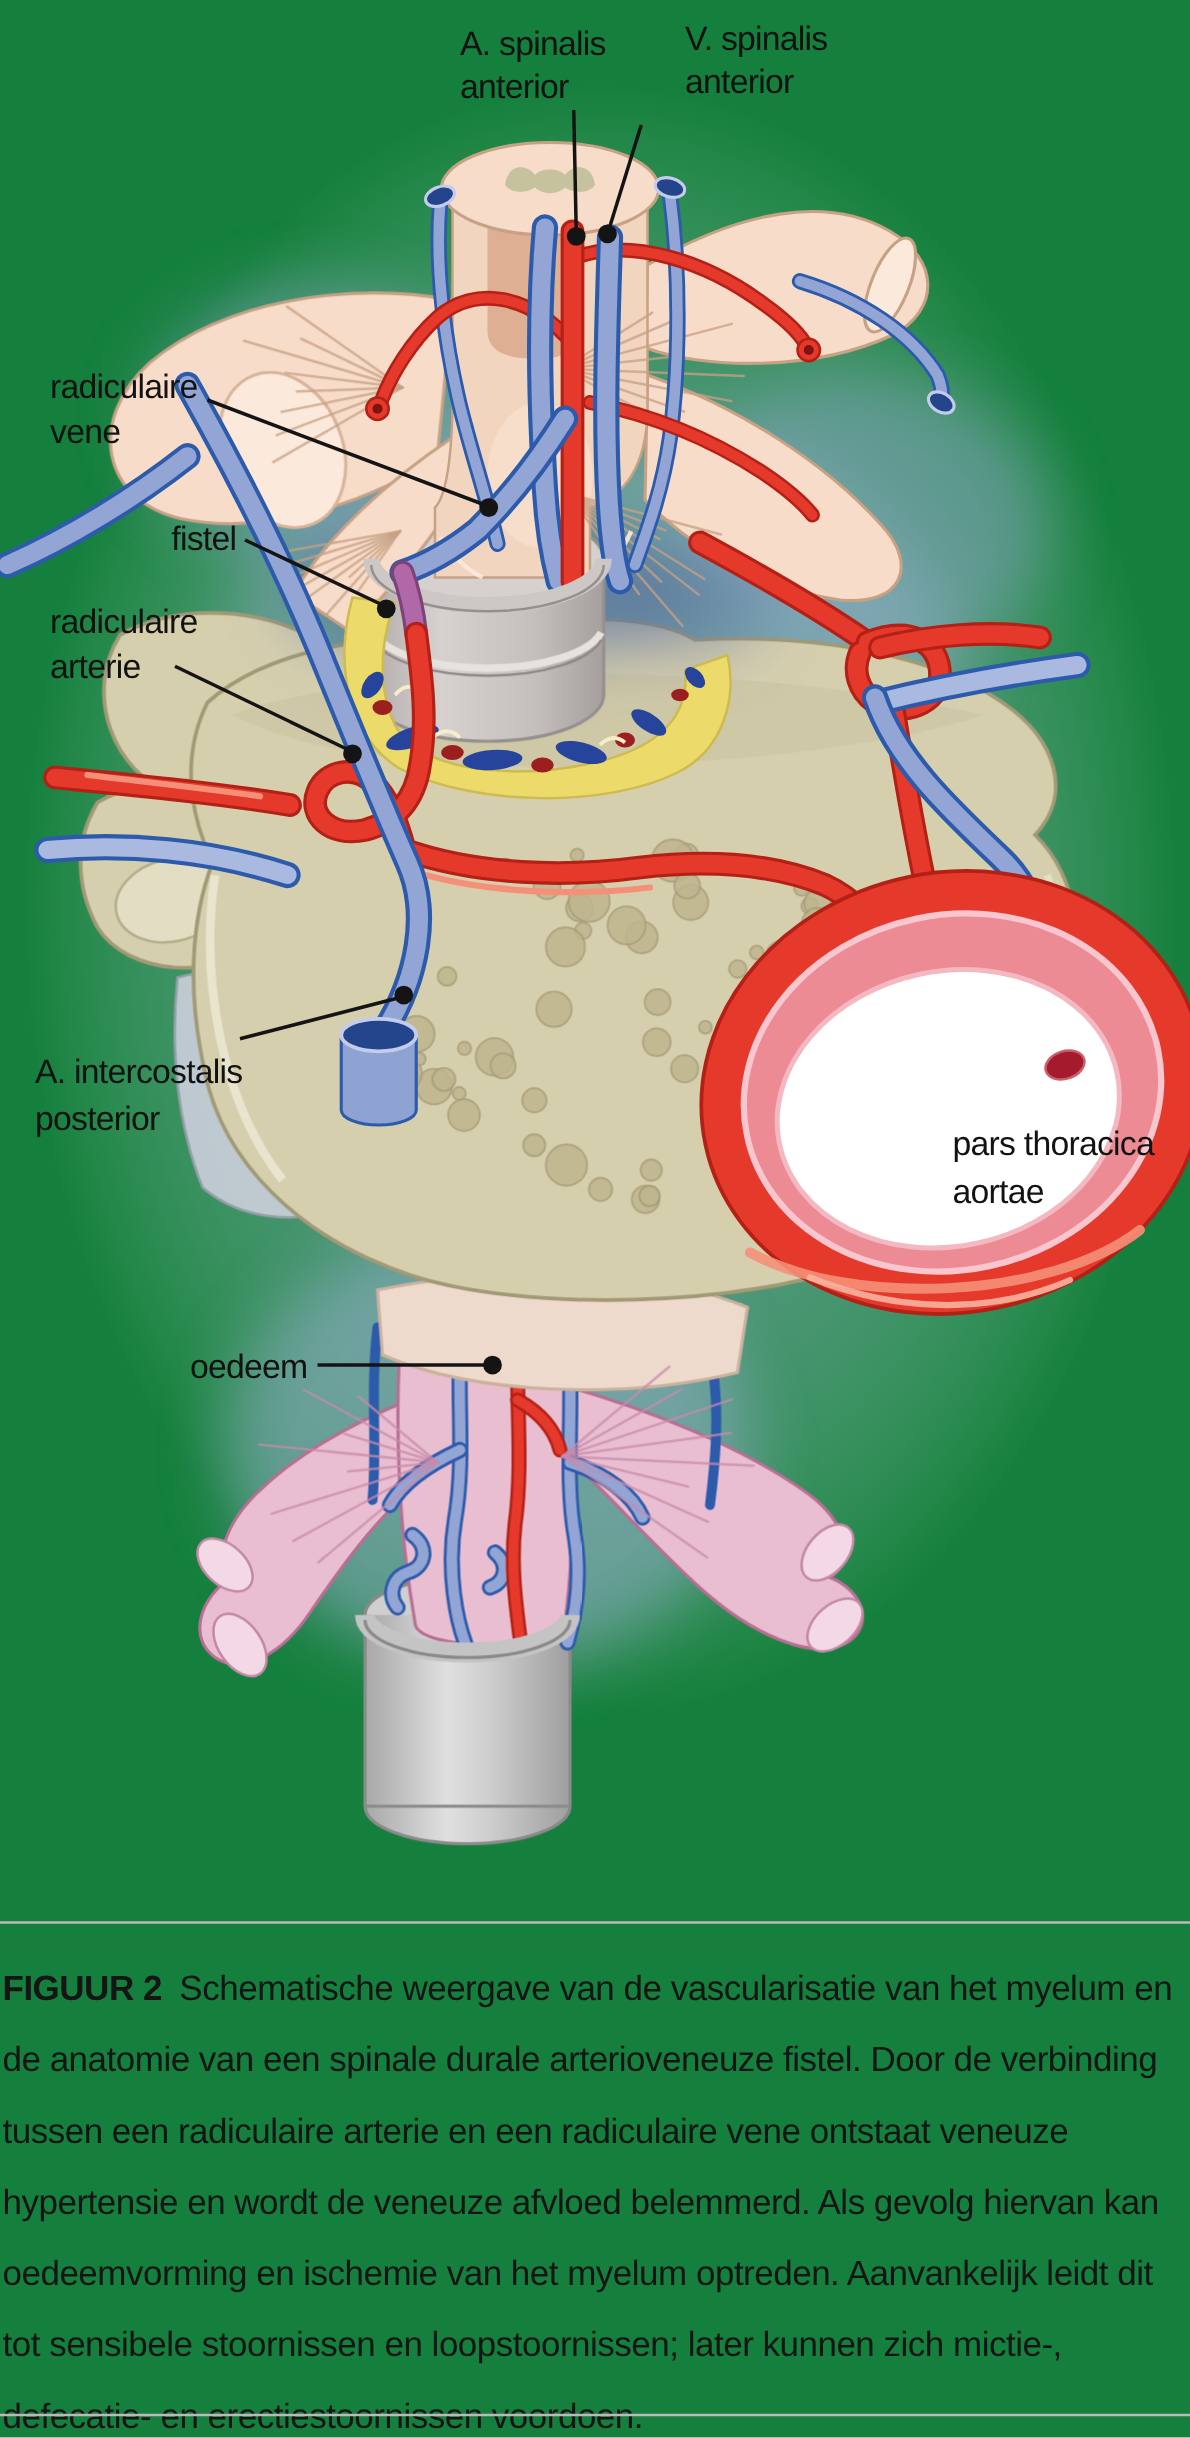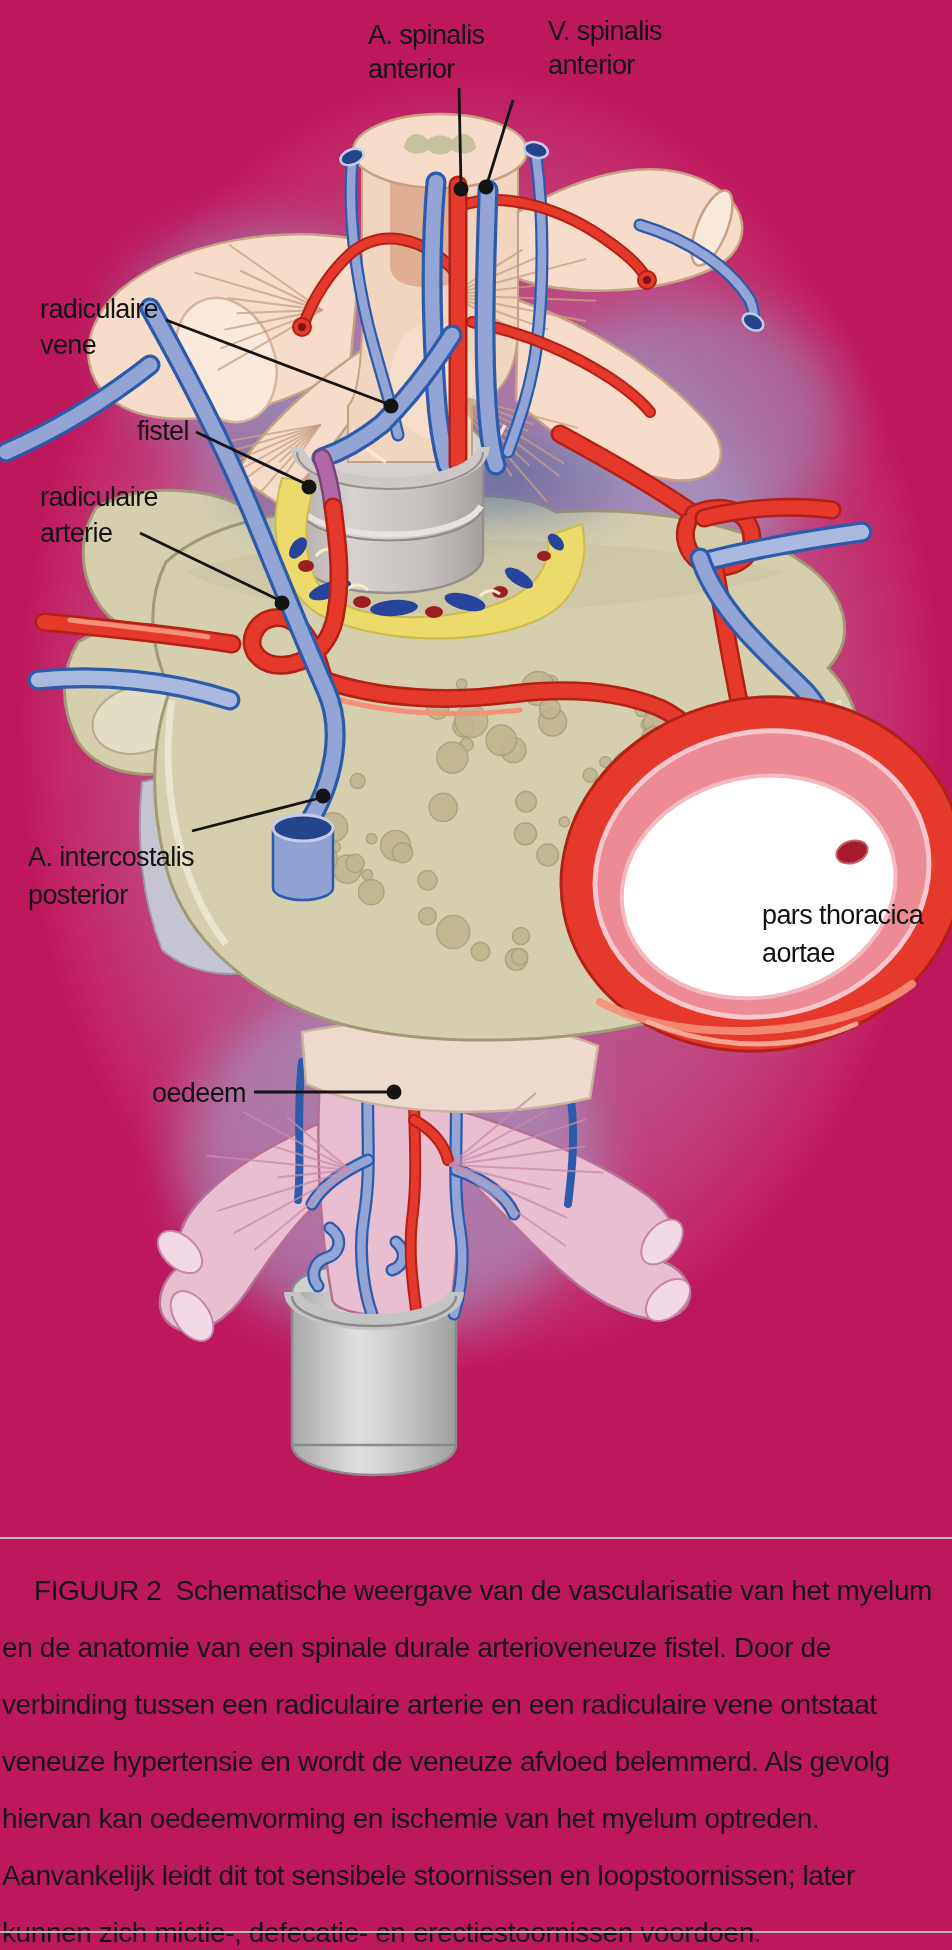--- a/index.html
+++ b/index.html
@@ -1,17 +1,17 @@
 <!DOCTYPE html>
 <html><head>
 <meta charset="utf-8">
 <style>
   html,body{margin:0;padding:0;background:#ffffff;}
   body{font-family:"Liberation Sans",sans-serif;}
-  .page{position:relative;width:952px;height:1950px;background:#be185d;overflow:hidden;}
+  .page{position:relative;width:952px;height:1950px;background:#15803d;overflow:hidden;}
   .figure-svg{position:absolute;top:0;left:0;}
   .lbl{font-family:"Liberation Sans",sans-serif;font-size:27px;fill:#121212;letter-spacing:-0.6px;}
   .leader{stroke:#141414;stroke-width:2.8;fill:none;}
   .ldot{fill:#141414;}
   
   .vo{stroke:#2d5bac;stroke-width:21;fill:none;stroke-linecap:round;}
   .vi{stroke:#92a5d5;stroke-width:14.5;fill:none;stroke-linecap:round;}
   .vi2{stroke:#a9b9e0;stroke-width:14.5;fill:none;stroke-linecap:round;}
   .vo-s{stroke:#2d5bac;stroke-width:13;fill:none;stroke-linecap:round;}
   .vi-s{stroke:#92a5d5;stroke-width:8.5;fill:none;stroke-linecap:round;}
@@ -23,21 +23,21 @@
   .ai-s{stroke:#e5392b;stroke-width:8;fill:none;stroke-linecap:round;}
   .po{stroke:#7d4276;stroke-width:19;fill:none;stroke-linecap:round;}
   .pi{stroke:#b168a8;stroke-width:14;fill:none;stroke-linecap:round;}
   .flesh{fill:#f7dcc9;stroke:#c7a184;stroke-width:2.5;}
   .bone{fill:#d6cfae;stroke:#a29a76;stroke-width:3;}
   #spongy-dots circle{fill:#bfb58e;stroke:#a79e79;stroke-width:1.5;opacity:.85;}
   #fan-lines line{stroke-width:2;opacity:.75;stroke-linecap:round;}
   .rule{position:absolute;left:0;right:0;height:2px;background:#b9b9b9;}
   .caption{position:absolute;left:0;top:1562px;width:948px;padding:0 2px;
            font-size:28px;line-height:57px;color:#151515;letter-spacing:-0.4px;}
-  .cap-head{font-weight:normal;padding-right:14px;margin-left:32px;}
+  .cap-head{font-weight:bold;padding-right:14px;}
 </style>
 </head>
 <body>
 
 <div class="page">
 
 <svg class="figure-svg" width="952" height="1530" viewBox="0 0 952 1530" xmlns="http://www.w3.org/2000/svg">
   <defs>
     <radialGradient id="glowG" cx="50%" cy="50%" r="50%">
       <stop offset="0%" stop-color="#a7b7dc" stop-opacity="0.50"></stop>

